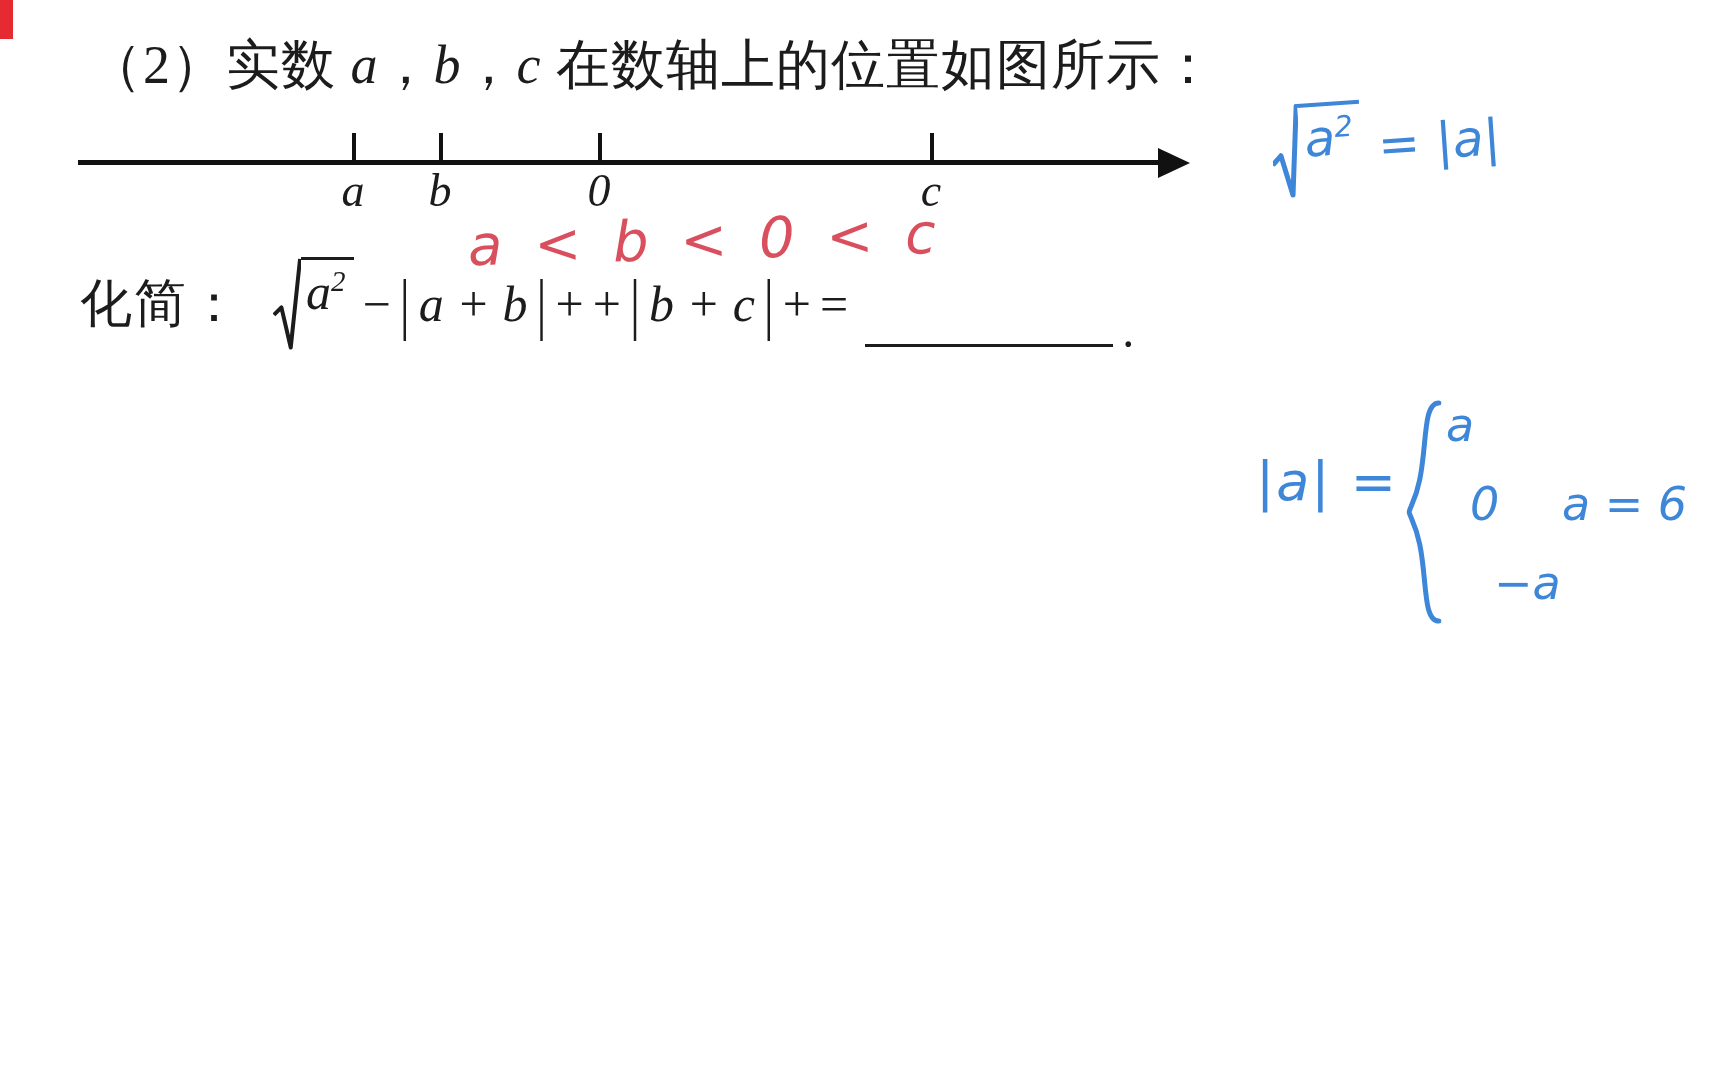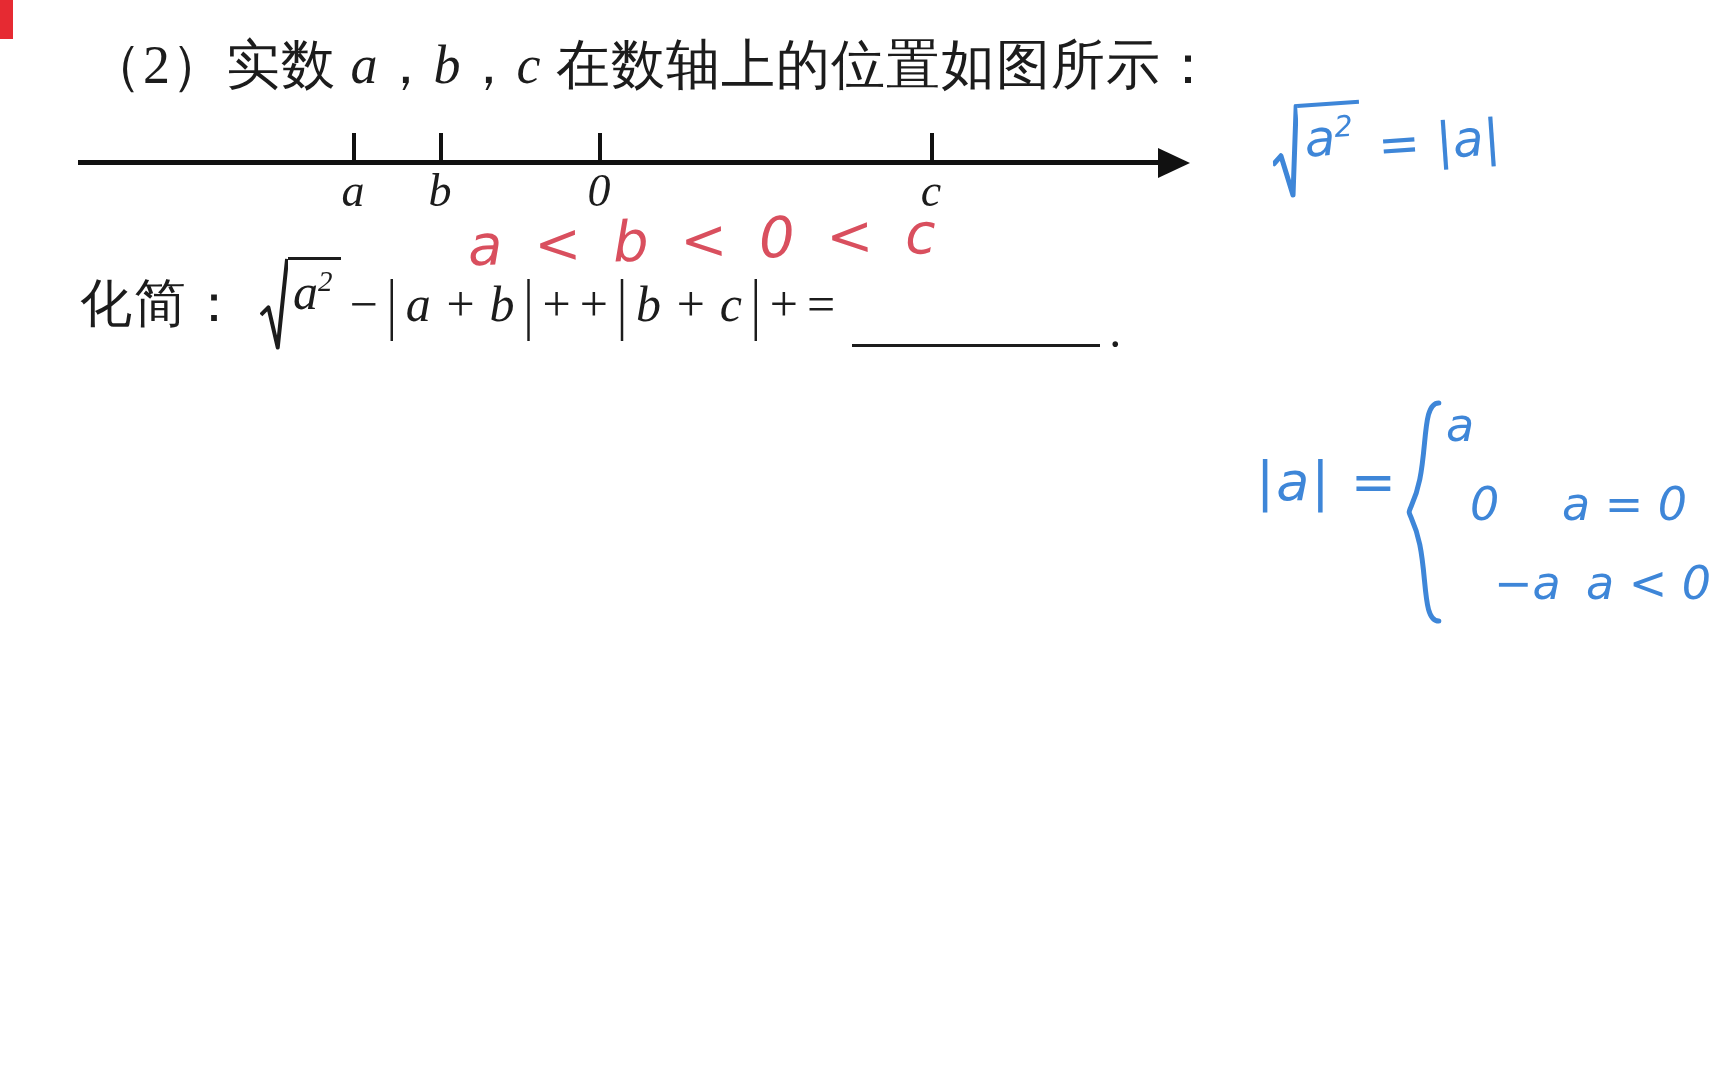--- a/index.html
+++ b/index.html
@@ -50,21 +50,21 @@
   .sqrt svg { width:28px; }
   .radbody { border-top:3px solid currentColor; padding:3px 8px 0 5px; white-space:nowrap; }
   .blue .radbody, .blue.sqrt .radbody { border-top-width:4px; }
   sup.pw2 { font-size:58%; vertical-align:super; line-height:0; }
 
   
   .expr-row {
     position:absolute; left:80px; top:248px; height:112px;
     display:flex; align-items:center; gap:9px; font-size:50px; white-space:nowrap;
   }
-  .expr-row .cjk { font-size:52px; margin-right:9px; letter-spacing:2px; }
+  .expr-row .cjk { font-size:52px; margin-right:22px; letter-spacing:2px; }
   .bar { display:inline-block; transform:scaleY(1.35); }
   .answer-blank {
     width:248px; height:0; border-bottom:3px solid #1c1c1c;
     align-self:flex-end; margin-bottom:13px; margin-left:8px;
   }
   .period { align-self:flex-end; margin-bottom:2px; font-size:48px; }
 
   
   .piecewise { position:absolute; left:1256px; top:394px; display:flex; align-items:flex-start; }
   .pw-lhs { font-size:54px; font-style:italic; margin-top:56px; letter-spacing:2px; white-space:nowrap; }
@@ -137,22 +137,21 @@
     <span class="pw-lhs">|a| =</span>
     <svg class="pw-brace" viewBox="0 0 34 140" preserveAspectRatio="none">
       <path d="M31 3 C16 3 20 28 13 50 C9 63 3 68 3 70 C3 72 9 77 13 90 C20 112 16 137 31 137" fill="none" stroke="currentColor" stroke-width="5" stroke-linecap="round" vector-effect="non-scaling-stroke"></path>
     </svg>
     <div class="pw-rows">
       <div class="pw-row">
         <span class="pw-val">a</span>
       </div>
       <div class="pw-row">
         <span class="pw-val">0</span>
-        <span>a = 0</span>
+        <span>a = 6</span>
       </div>
       <div class="pw-row">
         <span class="pw-val">−a</span>
-        <span>a &lt; 0</span>
       </div>
     </div>
   </div>
 
 </div>
 
 </body></html>

